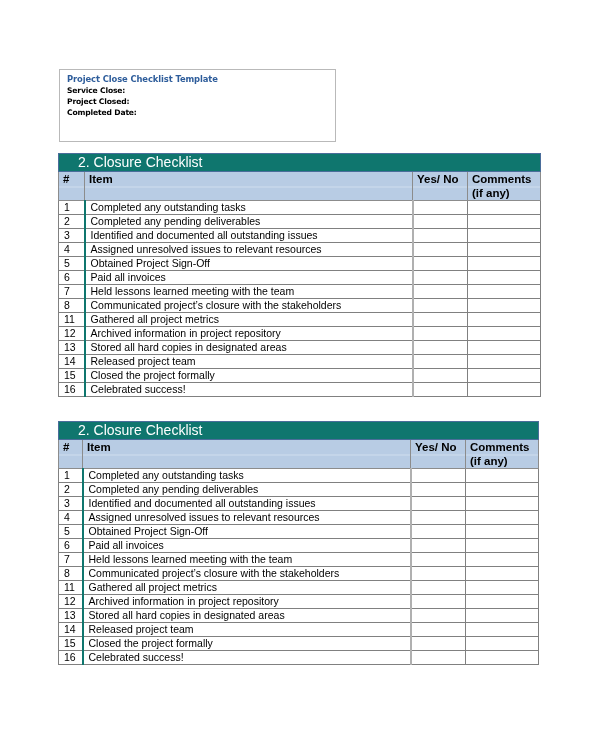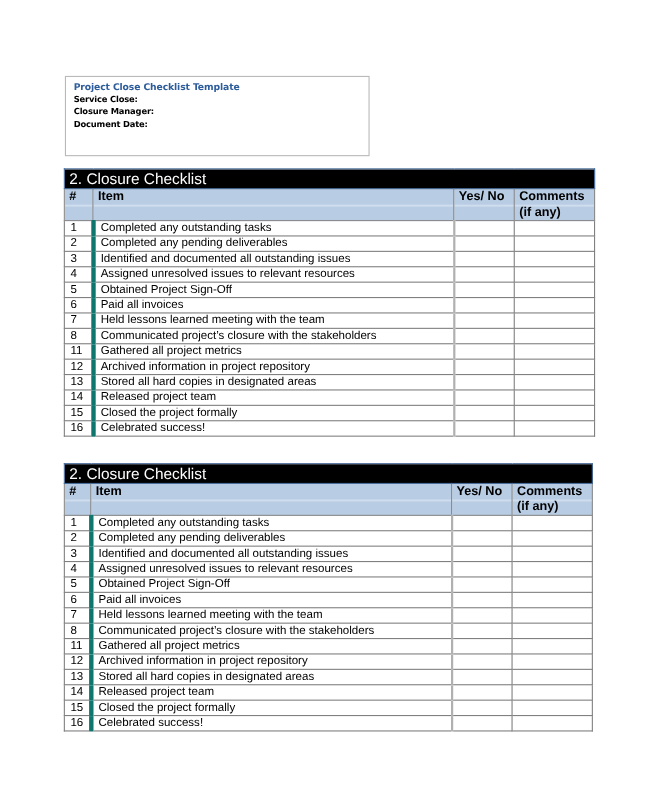--- a/index.html
+++ b/index.html
@@ -15,47 +15,47 @@
   }
   .info-title { font-size: 8.4px; font-weight: bold; color: #2e5d9b; line-height: 11px; letter-spacing: -0.1px; }
   .info-line { font-size: 7.6px; font-weight: bold; line-height: 11px; letter-spacing: -0.15px; }
 
   .checklist {
     position: absolute; left: 58px; border-collapse: collapse; table-layout: fixed;
     font-size: 10.5px;
   }
   .checklist td, .checklist th { padding: 0; box-sizing: border-box; }
   .title-bar td {
-    background: #000000; color: #ffffff; font-size: 14px; font-weight: normal;
-    height: 17px; padding-left: 4px; line-height: 17px;
+    background: #0f766e; color: #ffffff; font-size: 14px; font-weight: normal;
+    height: 17px; padding-left: 19px; line-height: 17px;
     border: 1px solid #4a6d9a;
   }
   .head-row th {
     background: #b8cce4; font-weight: bold; text-align: left; vertical-align: top;
     height: 28px; font-size: 11.5px; line-height: 13.5px; padding: 1px 0 0 4px;
     border: 1px solid #8c8c8c;
     background-image: linear-gradient(to bottom, transparent 14px, #d0ddee 14px, #d0ddee 15px, transparent 15px);
   }
   .head-row th.item-h { background-image: linear-gradient(to bottom, transparent 14px, #d0ddee 14px, #d0ddee 15px, transparent 15px); }
   .body-row td {
     height: 14px; line-height: 13px; border: 1px solid #808080; padding-left: 5px;
     white-space: nowrap; overflow: hidden;
   }
   .body-row td.num { padding-left: 5px; }
-  .body-row td.item { border-left: 4px solid #0f766e; }
+  .body-row td.item { border-left: 2px solid #0f766e; }
   .body-row td.yn { border-left: 2px solid #b0b0b0; }
 </style>
 </head>
 <body>
 
 <div class="info-box">
   <div class="info-title">Project Close Checklist Template</div>
   <div class="info-line">Service Close:</div>
-  <div class="info-line">Closure Manager:</div>
-  <div class="info-line">Document Date:</div>
+  <div class="info-line">Project Closed:</div>
+  <div class="info-line">Completed Date:</div>
 </div>
 
 <table class="checklist" id="table-0" style="top:153px; width:482px;">
   <colgroup>
       <col style="width:26px">
       <col style="width:328px">
       <col style="width:55px">
       <col style="width:73px">
     </colgroup>
   <tbody>

